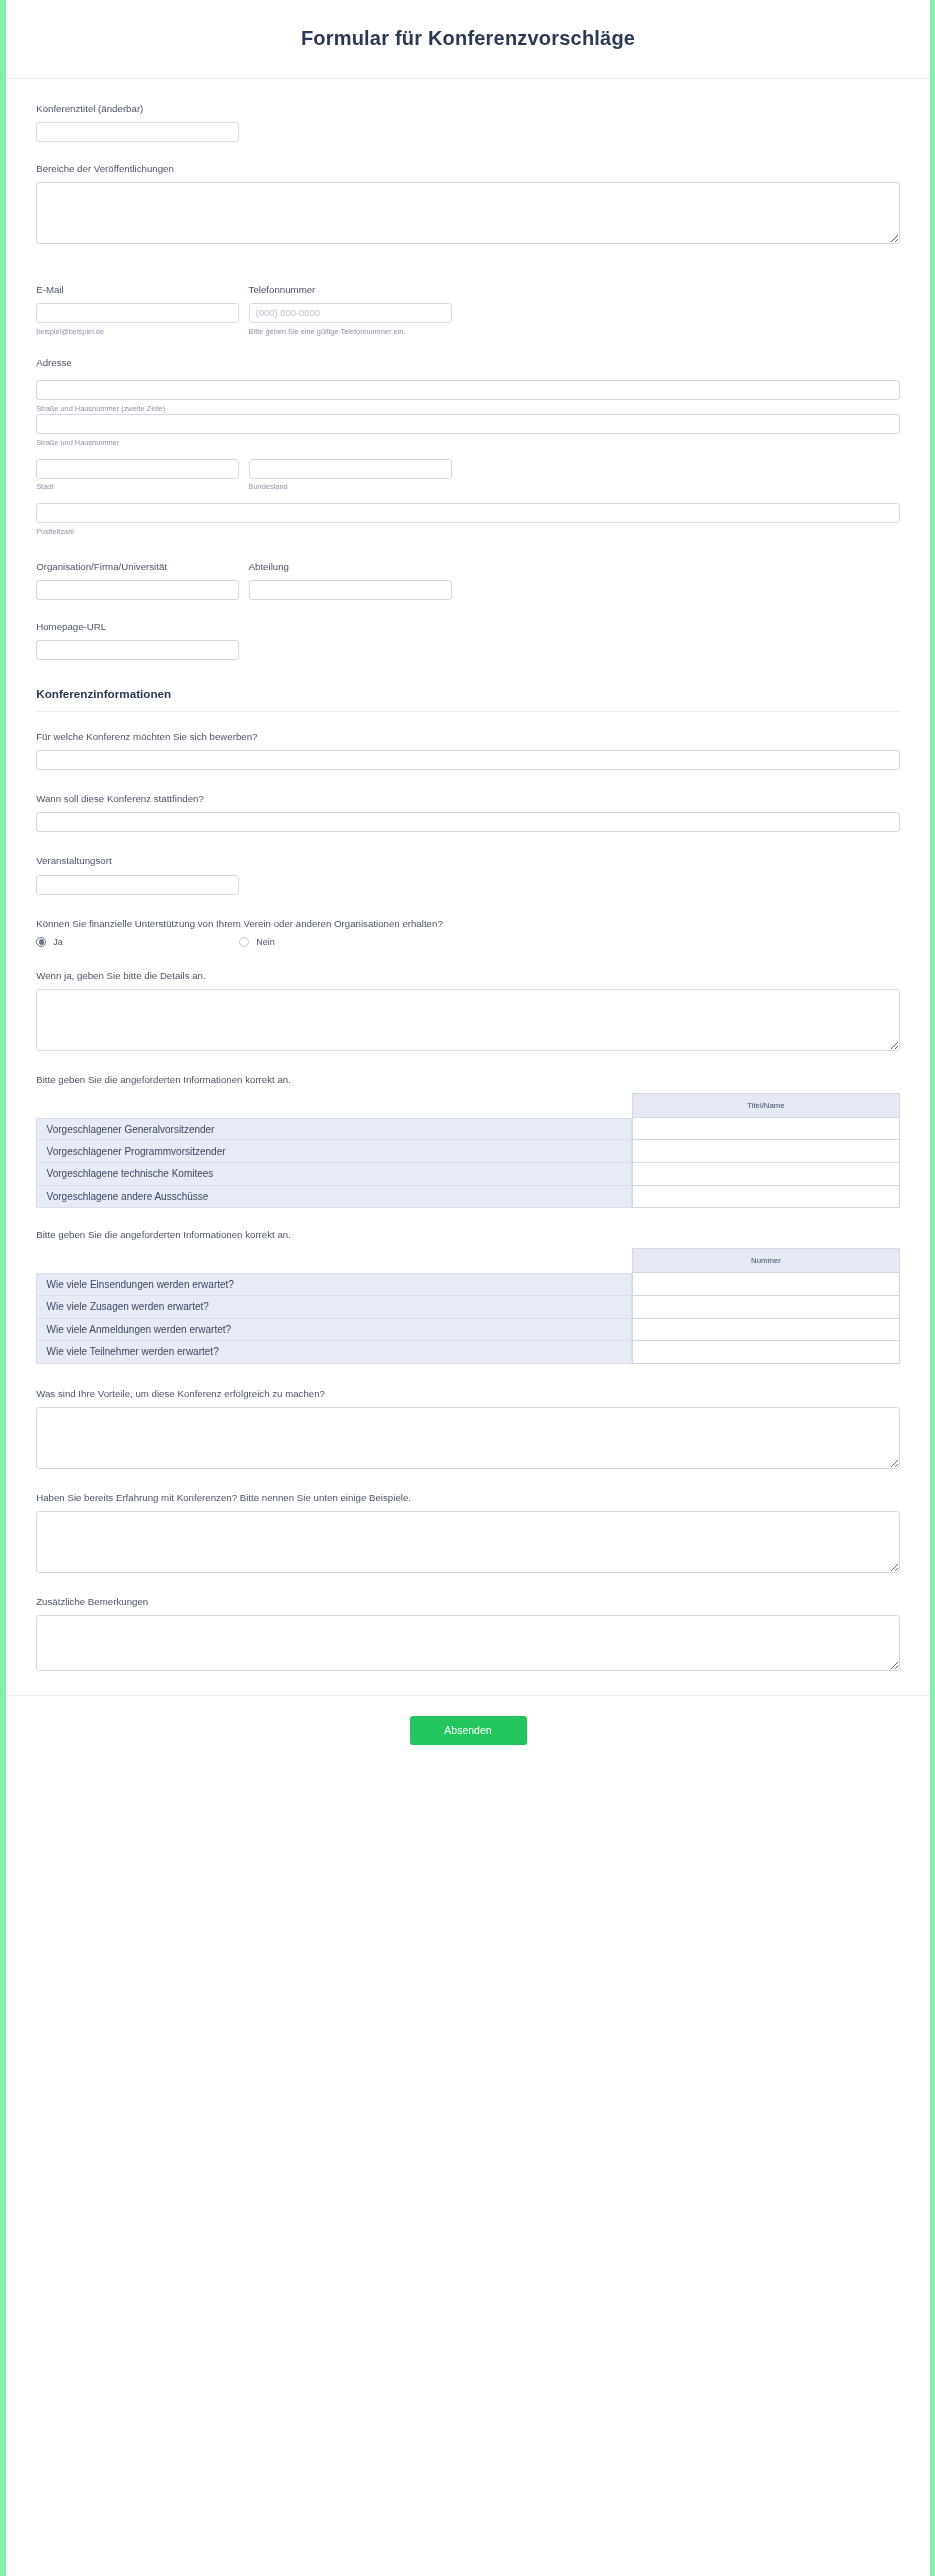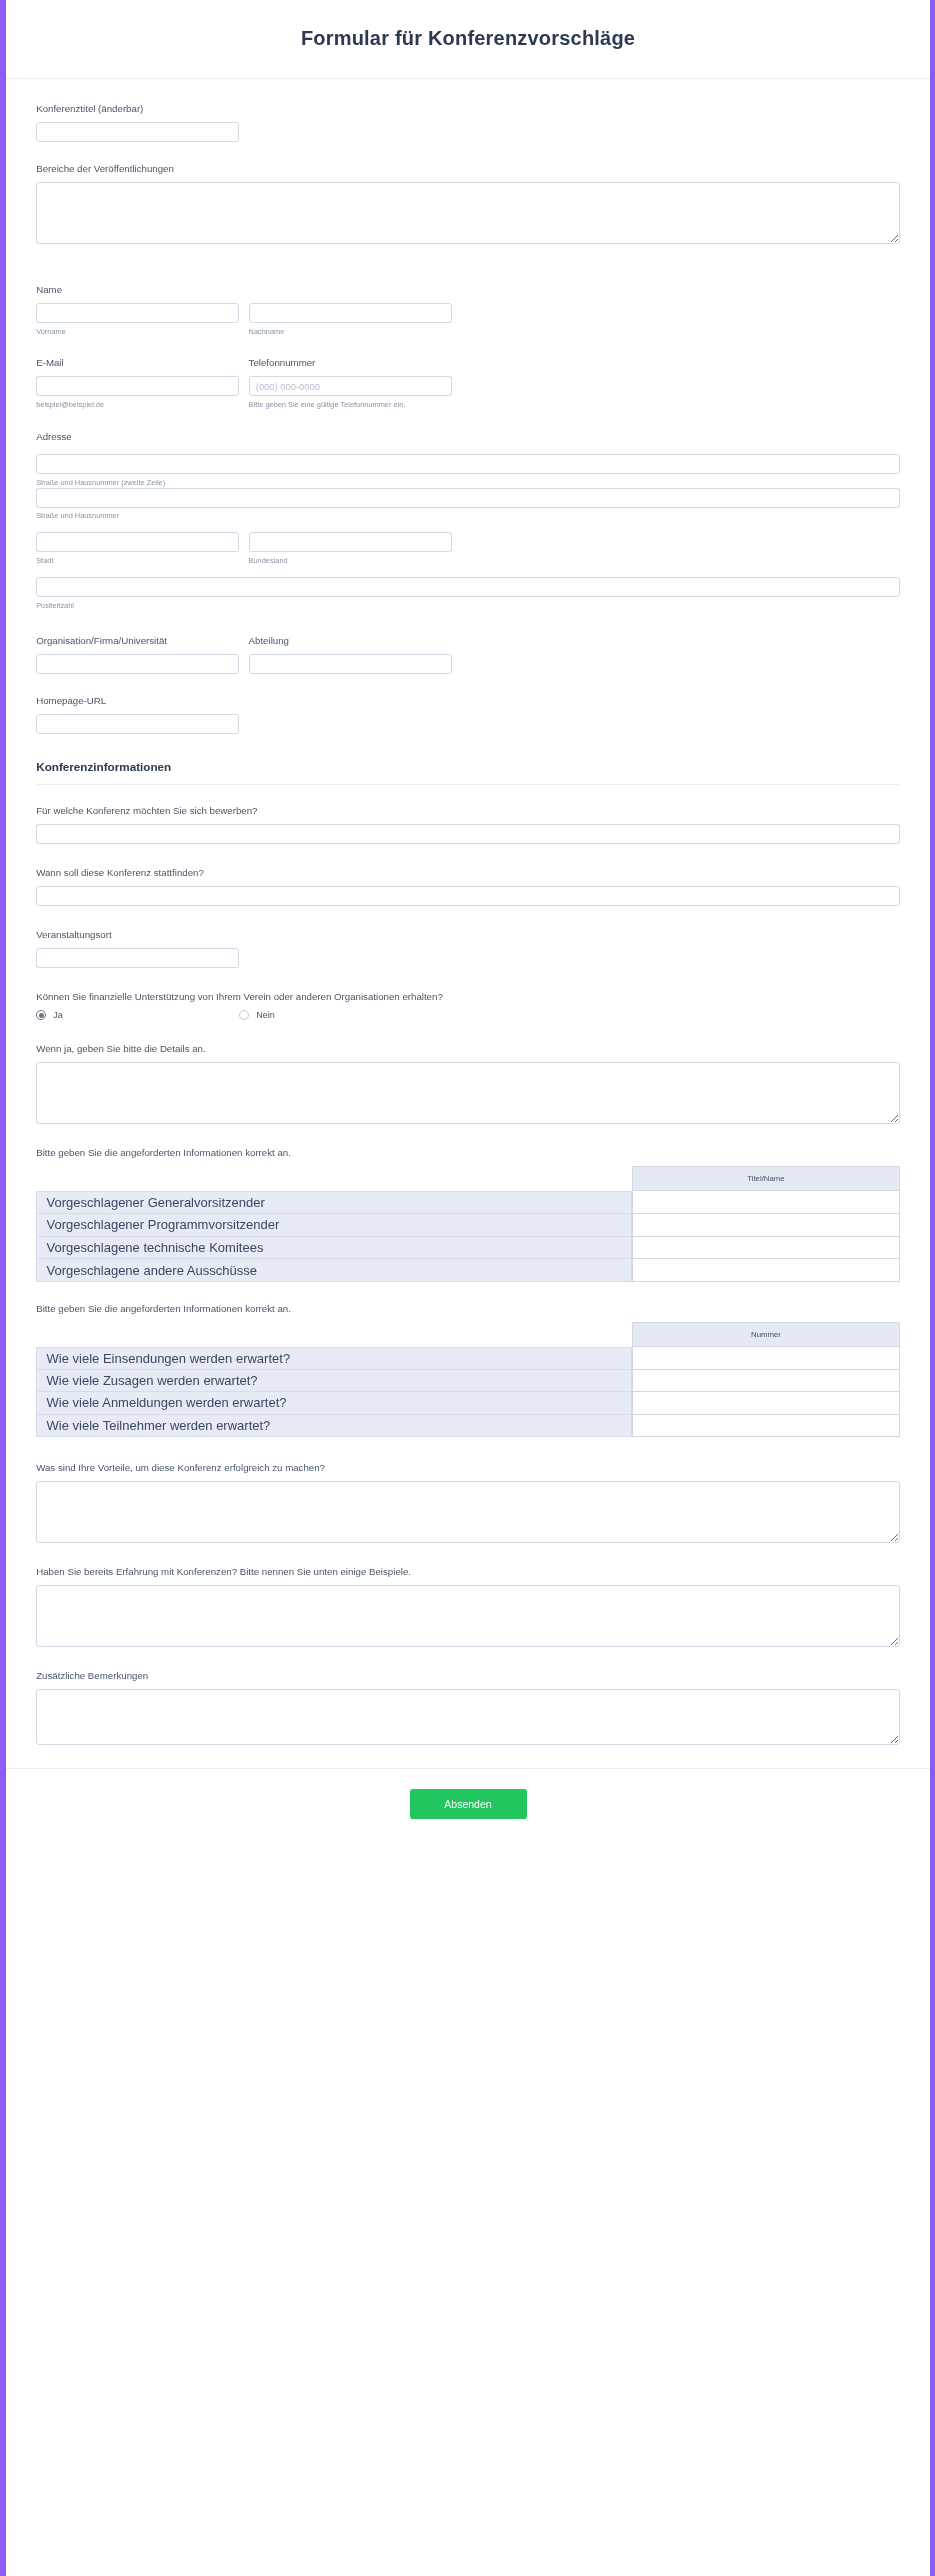--- a/index.html
+++ b/index.html
@@ -6,21 +6,21 @@
   * { box-sizing: border-box; }
   html, body {
     margin: 0; padding: 0;
     background: #f7f7f8;
     font-family: "Liberation Sans", sans-serif;
   }
   .page {
     width: 936px;
     min-height: 2576px;
     margin: 0 auto;
-    background: #8b5cf6;
+    background: #86efac;
     position: relative;
   }
   .card {
     background: #ffffff;
     margin: 0 6.2px;
     min-height: 2576px;
     padding-bottom: 0.8px;
   }
 
   
@@ -173,21 +173,21 @@
     color: #43506b;
     text-align: center;
     height: 25px;
     padding: 0 4.7px;
   }
   .matrix td.rowhead {
     background: #e7ebf5;
     border-left: 0.8px solid #d7dcea;
     border-right: 0.8px solid #d7dcea;
     border-bottom: 0.8px solid #d7dcea;
-    font-size: 13px;
+    font-size: 10px;
     color: #3c4660;
     padding: 0 9.4px;
     height: 22.6px;
     vertical-align: middle;
   }
   .matrix tr:first-child td.rowhead { border-top: 0.8px solid #d7dcea; }
   .matrix td.cell {
     background: #ffffff;
     border-right: 0.8px solid #d2d8e6;
     border-bottom: 0.8px solid #d2d8e6;
@@ -243,33 +243,20 @@
       </div>
 
       <div class="field">
         <label class="label">Bereiche der Veröffentlichungen</label>
         <textarea class="ta h-big" placeholder="" style=""></textarea>
       </div>
 
 
       <div class="after-section">
 
-        <div class="field">
-          <label class="label">Name</label>
-          <div class="row2">
-            <div class="col">
-              <input class="inp" type="text" placeholder="" style="">
-              <span class="sub">Vorname</span>
-            </div>
-            <div class="col">
-              <input class="inp" type="text" placeholder="" style="">
-              <span class="sub">Nachname</span>
-            </div>
-          </div>
-        </div>
 
         <div class="field">
           <div class="row2">
             <div class="col">
               <label class="label">E-Mail</label>
             </div>
             <div class="col">
               <label class="label">Telefonnummer</label>
             </div>
           </div>

